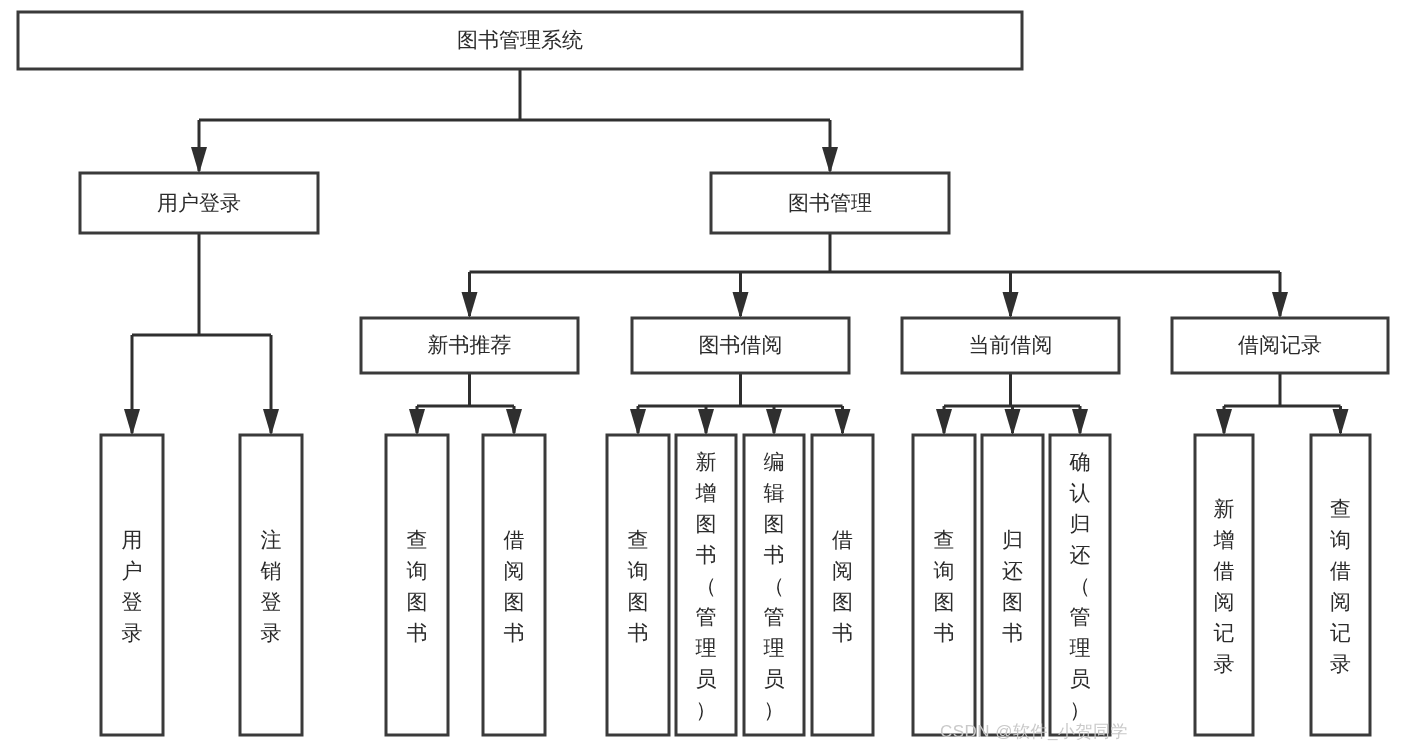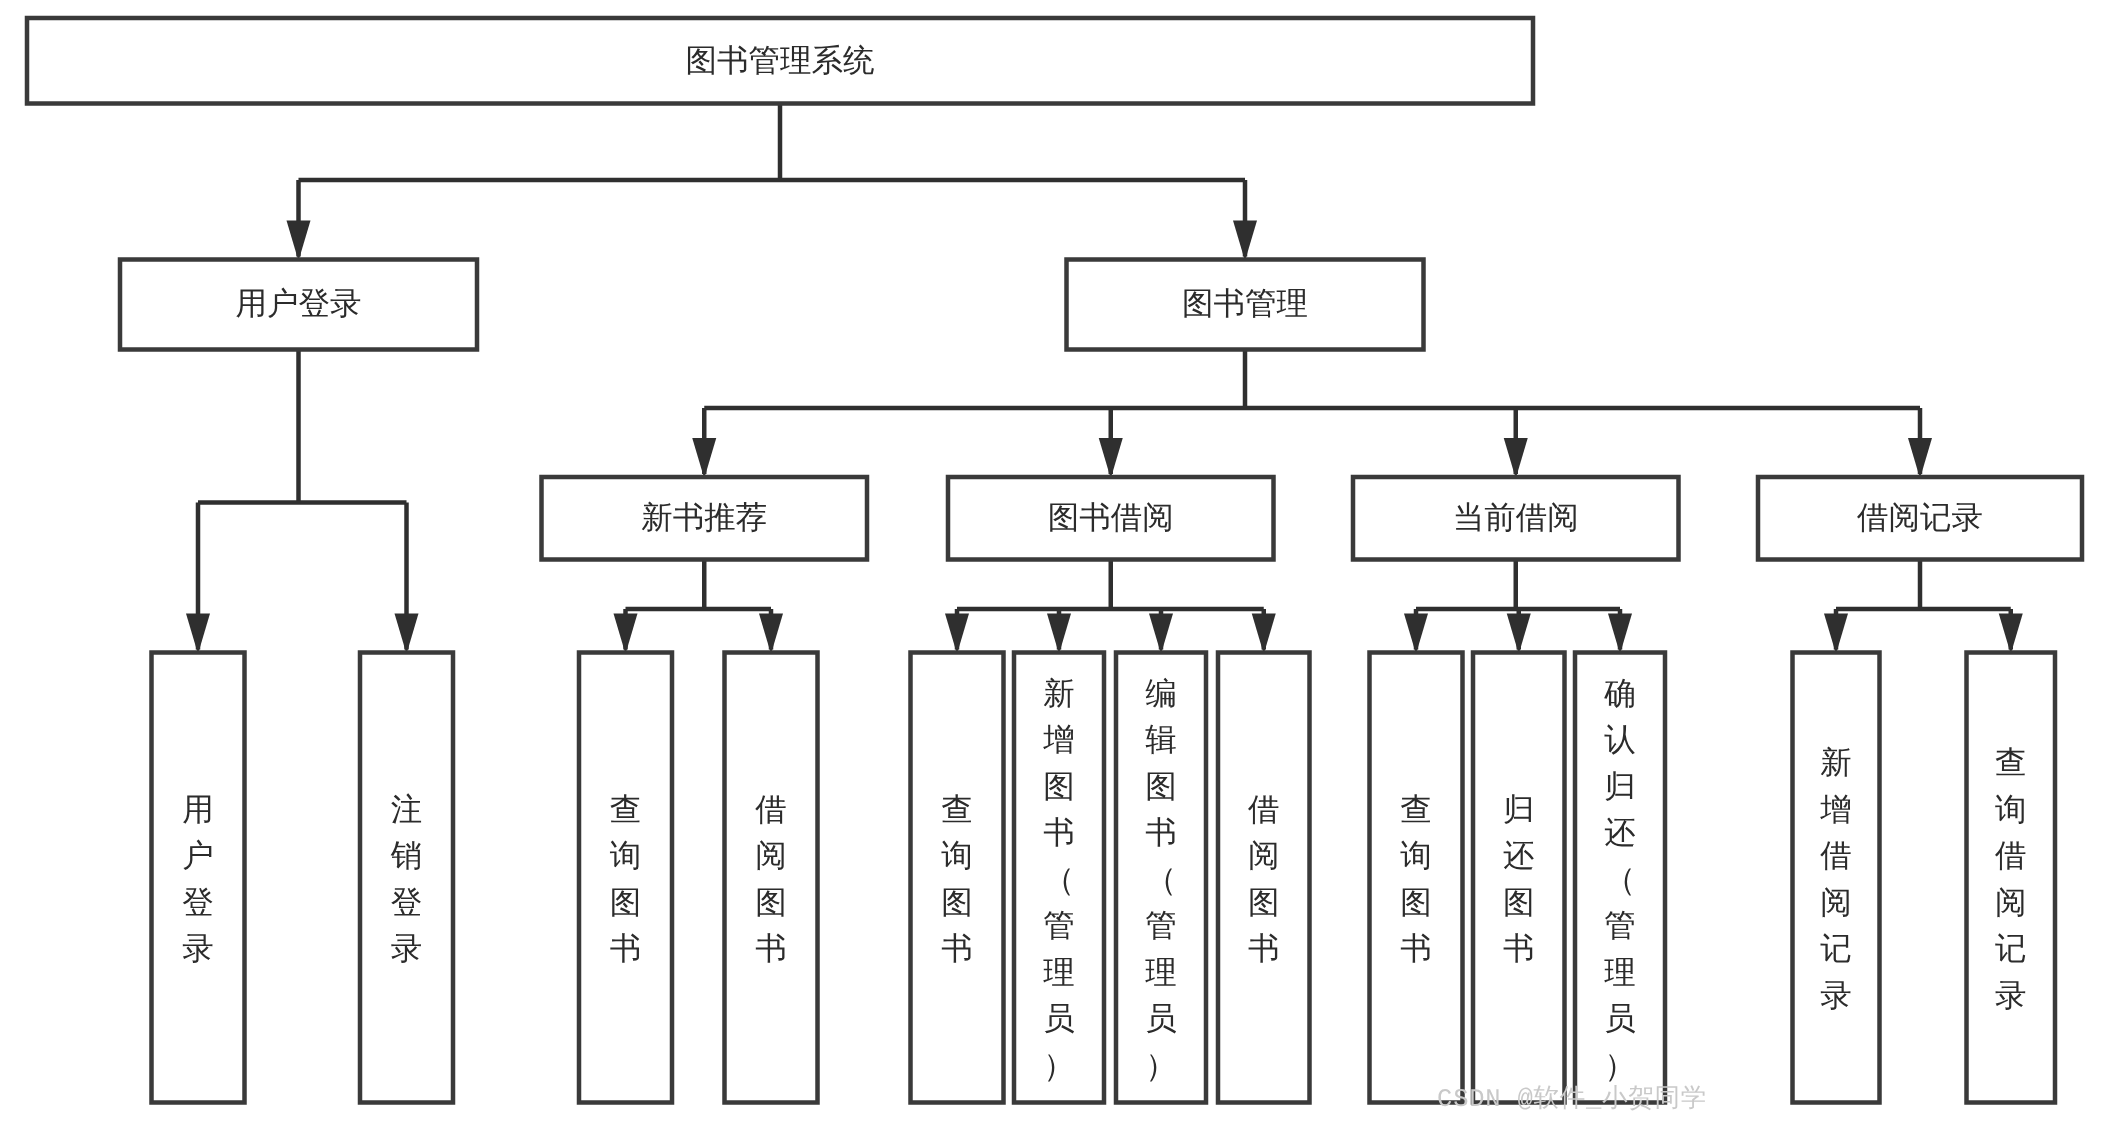--- a/index.html
+++ b/index.html
@@ -44,23 +44,23 @@
     stroke: #2f2f2f;
     stroke-width: 3;
     fill: none;
     stroke-linecap: butt;
   }
   .arrow-head {
     fill: #2f2f2f;
   }
   .watermark {
     position: absolute;
-    right: 10px;
+    right: 20px;
     bottom: 4px;
-    font-family: Liberation Mono, monospace;
+    font-family: Liberation Sans, sans-serif;
     font-size: 17px;
     color: #c9c9c9;
     letter-spacing: 0.5px;
     user-select: none;
     white-space: nowrap;
   }
 </style>
 </head>
 <body>
 

